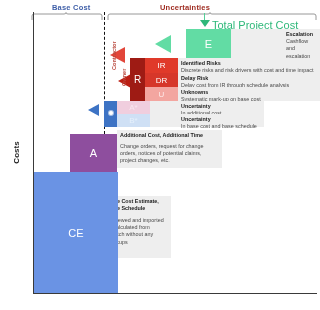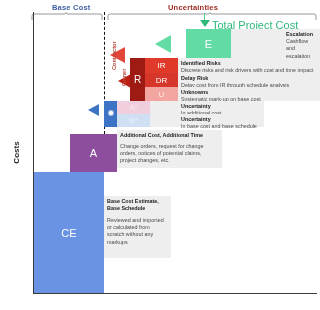--- a/index.html
+++ b/index.html
@@ -11,21 +11,21 @@
     position:relative;
   }
   #stage{position:absolute;left:0;top:0;width:320px;height:310px;}
 
   
   .hdr-label{
     position:absolute;font-size:7.5px;font-weight:bold;letter-spacing:.2px;
     white-space:nowrap;
   }
   .hdr-base{color:#3f5fa8;left:52px;top:3px;}
-  .hdr-unc{color:#9e2b20;left:168px;top:3px;}
+  .hdr-unc{color:#9e2b20;left:160px;top:3px;}
   .bracket{position:absolute;}
   .bracket svg{display:block;}
 
   
   .axis-y{position:absolute;left:33px;top:12px;width:1px;height:282px;background:#3a3a3a;}
   .axis-x{position:absolute;left:33px;top:293px;width:284px;height:1px;background:#3a3a3a;}
   .axis-title{
     position:absolute;left:-14px;top:148px;width:60px;
     transform:rotate(-90deg);
     font-size:8px;font-weight:bold;color:#1d1d1d;text-align:center;
@@ -35,21 +35,21 @@
     border-left:1.6px dashed #111;
   }
 
   
   .blk{
     position:absolute;box-sizing:border-box;
     display:flex;align-items:center;justify-content:center;
     color:#ffffff;font-size:11px;font-weight:400;
   }
   .blk.sm{font-size:8px;}
-  .blk-ce{left:34px;top:172px;width:70px;height:121px;background:#6a93e4;font-size:11px;}
+  .blk-ce{left:34px;top:172px;width:84px;height:121px;background:#6a93e4;font-size:11px;}
   .blk-a {left:70px;top:134px;width:47px;height:38px;background:#8e4e9e;font-size:11px;}
   .blk-b1{left:104px;top:101px;width:13px;height:26px;background:#3d73c4;font-size:0;}
   .blk-b2{left:117px;top:101px;width:33px;height:13px;background:#f0cede;color:#f8e6ef;}
   .blk-b3{left:117px;top:114px;width:33px;height:13px;background:#cfe0f5;color:#e6f0fb;}
   .blk-r {left:130px;top:58px;width:15px;height:43px;background:#9e1b14;font-size:10px;}
   .blk-ir{left:145px;top:58px;width:33px;height:15px;background:#e03a2a;font-size:8px;}
   .blk-dr{left:145px;top:73px;width:33px;height:14px;background:#d6372a;font-size:8px;}
   .blk-u {left:145px;top:87px;width:33px;height:14px;background:#f3a6a0;color:#fdeae8;font-size:8px;}
   .blk-e {left:186px;top:29px;width:45px;height:29px;background:#62dca4;font-size:11px;}
 

